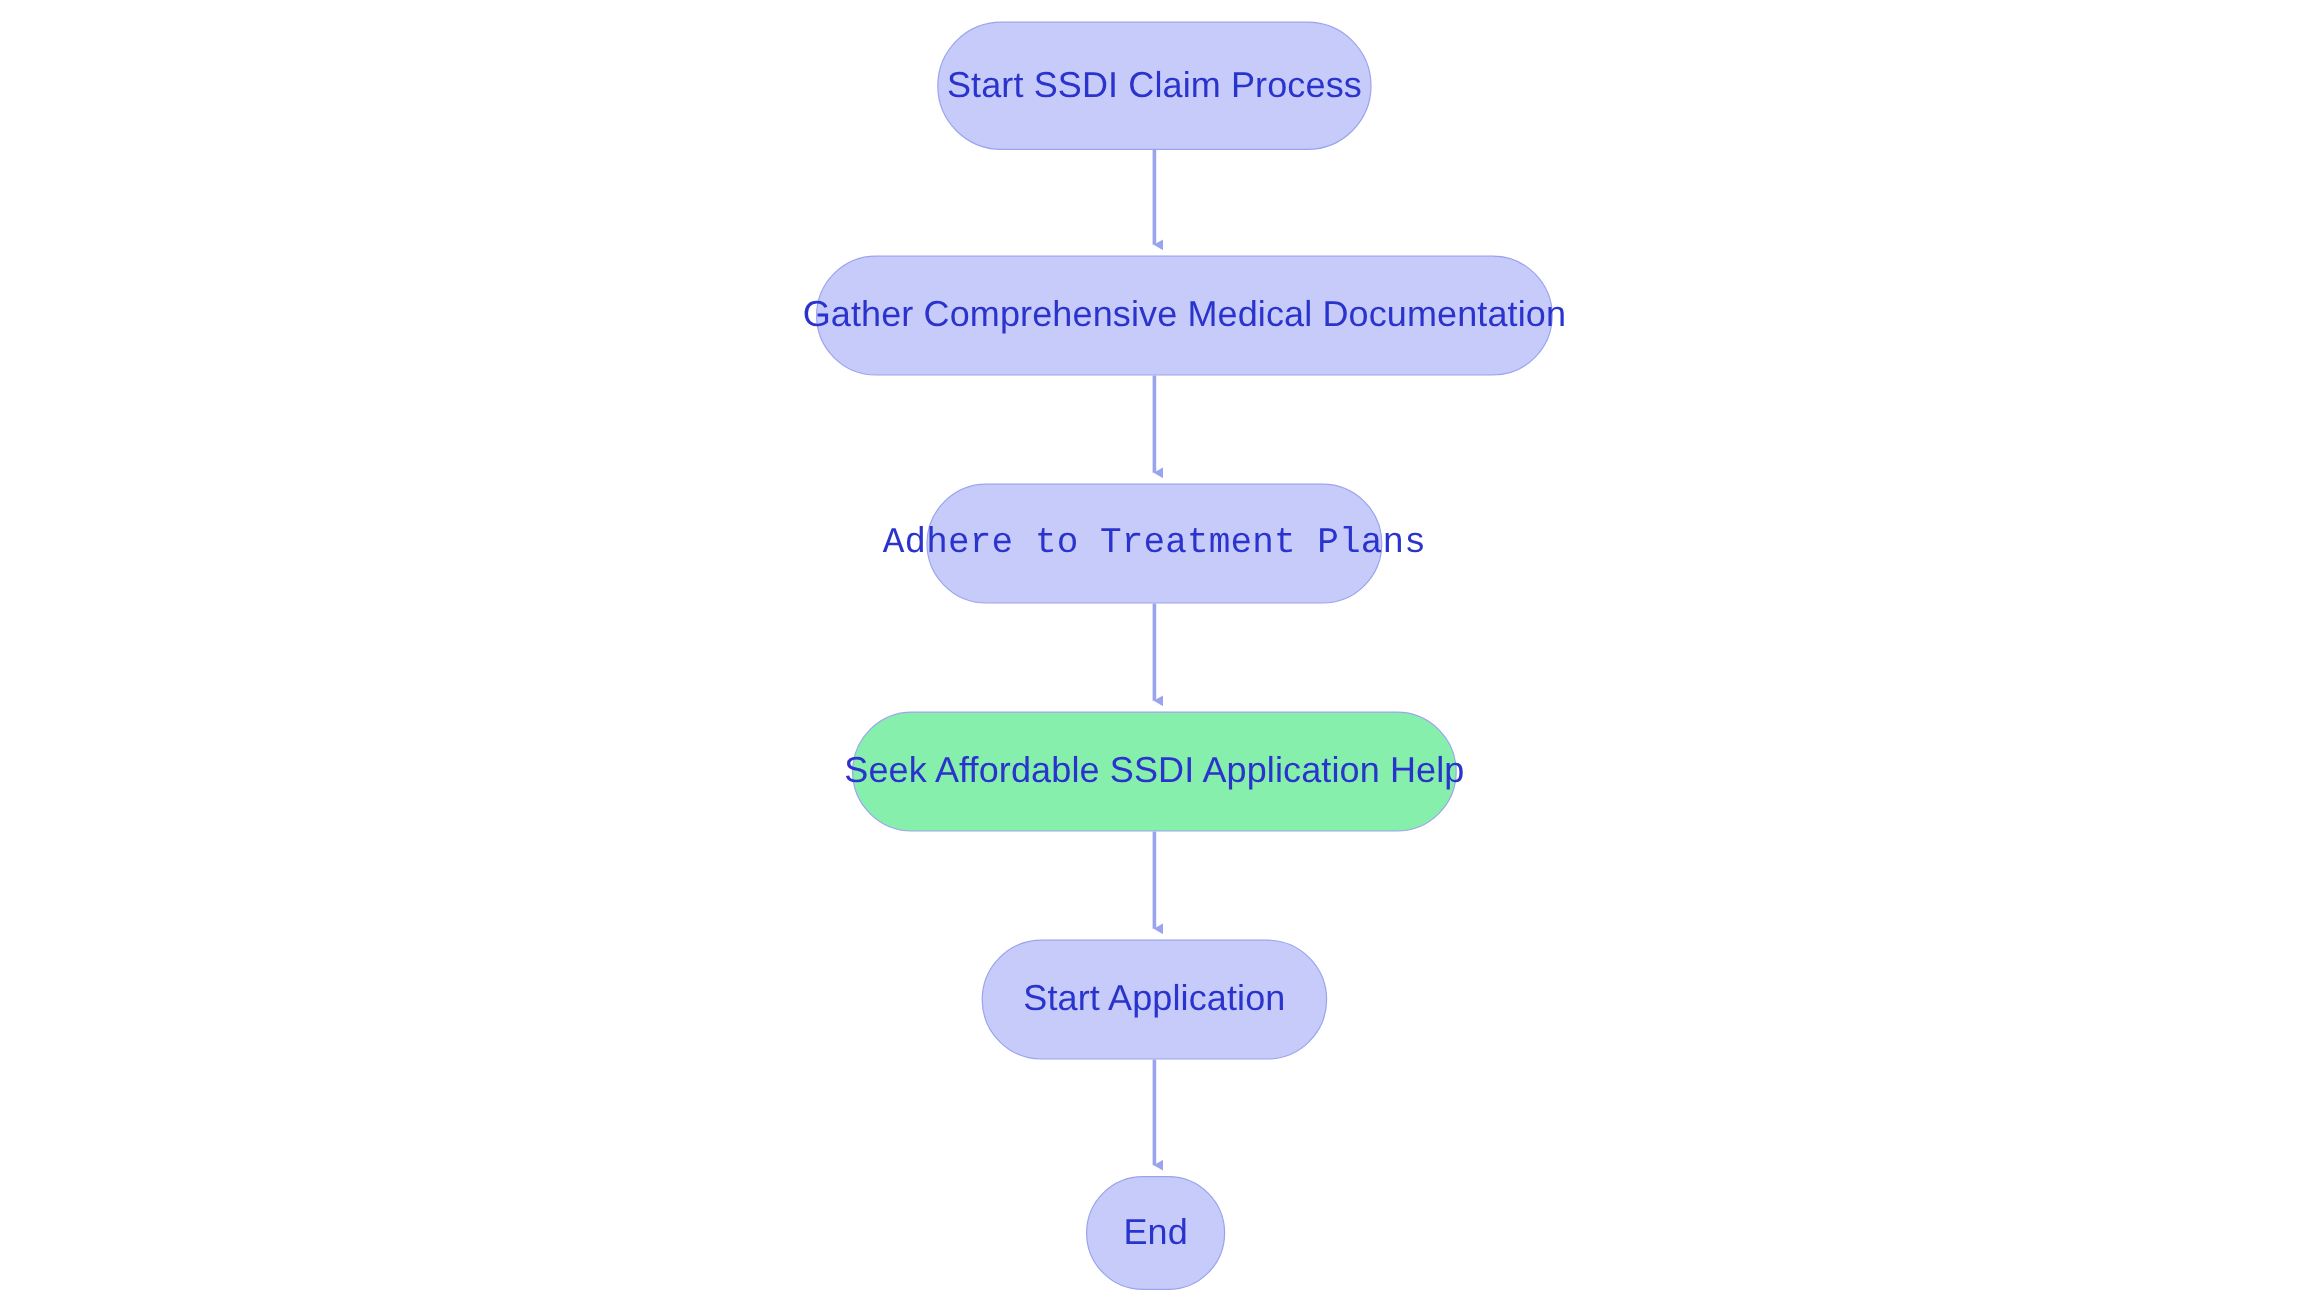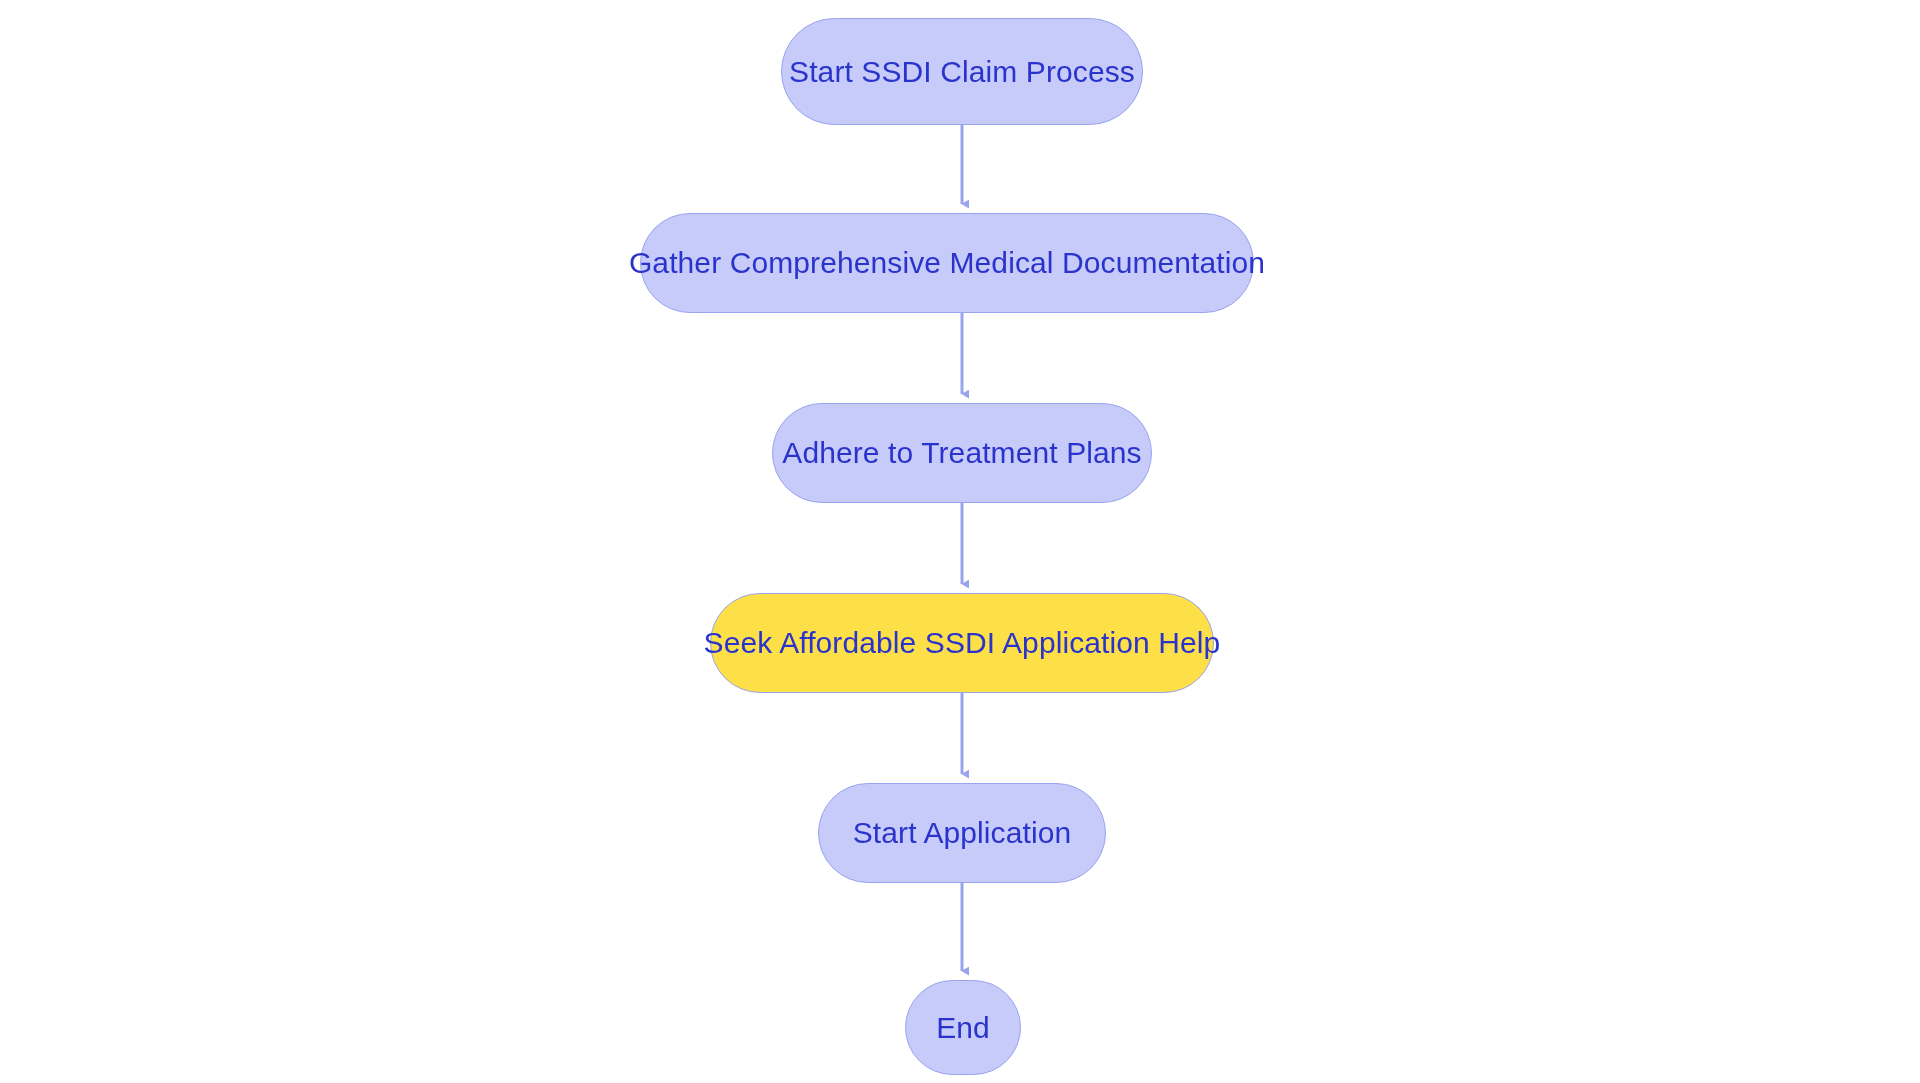--- a/index.html
+++ b/index.html
@@ -67,27 +67,27 @@
         <line x1="962" y1="493" x2="962" y2="574" stroke="#9aa4ee" stroke-width="3" marker-end="url(#arrowhead)"></line>
         <line x1="962" y1="683" x2="962" y2="764" stroke="#9aa4ee" stroke-width="3" marker-end="url(#arrowhead)"></line>
         <line x1="962" y1="873" x2="962" y2="961" stroke="#9aa4ee" stroke-width="3" marker-end="url(#arrowhead)"></line>
       </g>
   </svg>
 
   <div id="node-layer">
       <div class="flow-node" style="left: 781px; top: 8px; width: 362px; height: 107px; background: rgb(198, 203, 249); border-color: rgb(154, 164, 238); color: rgb(42, 51, 204);">
         <span class="node-label">Start SSDI Claim Process</span>
       </div>
-      <div class="flow-node" style="left: 640px; top: 203px; width: 614px; height: 100px; background: rgb(198, 203, 249); border-color: rgb(154, 164, 238); color: rgb(42, 51, 204);">
+      <div class="flow-node" style="left: 680px; top: 203px; width: 614px; height: 100px; background: rgb(198, 203, 249); border-color: rgb(154, 164, 238); color: rgb(42, 51, 204);">
         <span class="node-label">Gather Comprehensive Medical Documentation</span>
       </div>
-      <div class="flow-node" style="left: 772px; top: 393px; width: 380px; height: 100px; background: rgb(198, 203, 249); border-color: rgb(154, 164, 238); color: rgb(42, 51, 204);">
+      <div class="flow-node" style="left: 772px; top: 393px; width: 380px; height: 100px; background: rgb(198, 203, 249); border-color: rgb(154, 164, 238); color: rgb(42, 51, 204); font-family: Liberation Mono, monospace;">
         <span class="node-label">Adhere to Treatment Plans</span>
       </div>
-      <div class="flow-node" style="left: 710px; top: 583px; width: 504px; height: 100px; background: #fde047; border-color: rgb(154, 164, 238); color: rgb(42, 51, 204);">
+      <div class="flow-node" style="left: 710px; top: 583px; width: 504px; height: 100px; background: #86efac; border-color: rgb(154, 164, 238); color: rgb(42, 51, 204);">
         <span class="node-label">Seek Affordable SSDI Application Help</span>
       </div>
       <div class="flow-node" style="left: 818px; top: 773px; width: 288px; height: 100px; background: rgb(198, 203, 249); border-color: rgb(154, 164, 238); color: rgb(42, 51, 204);">
         <span class="node-label">Start Application</span>
       </div>
       <div class="flow-node" style="left: 905px; top: 970px; width: 116px; height: 95px; background: rgb(198, 203, 249); border-color: rgb(154, 164, 238); color: rgb(42, 51, 204); text-align: right;">
         <span class="node-label">End</span>
       </div>
     </div>
 

